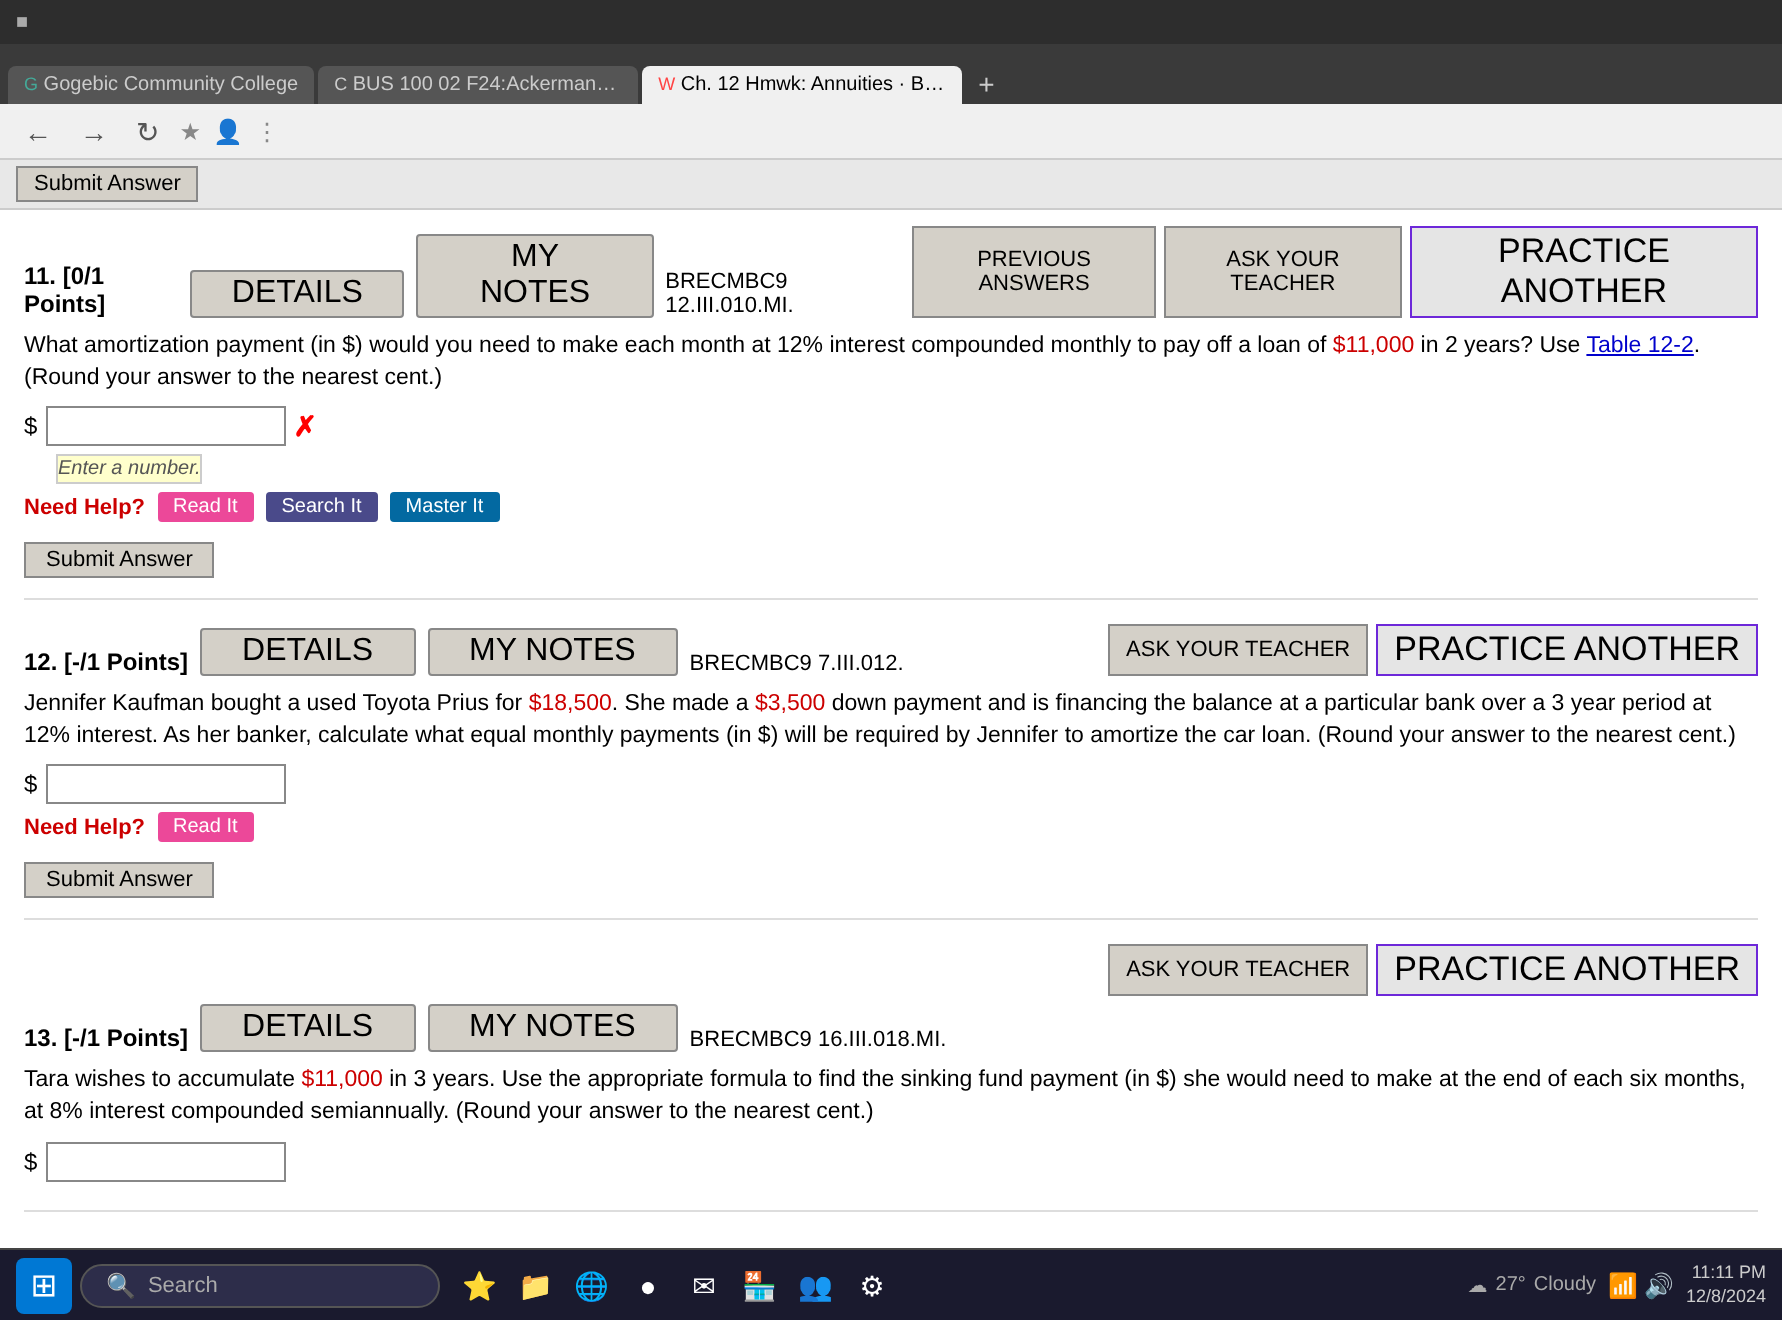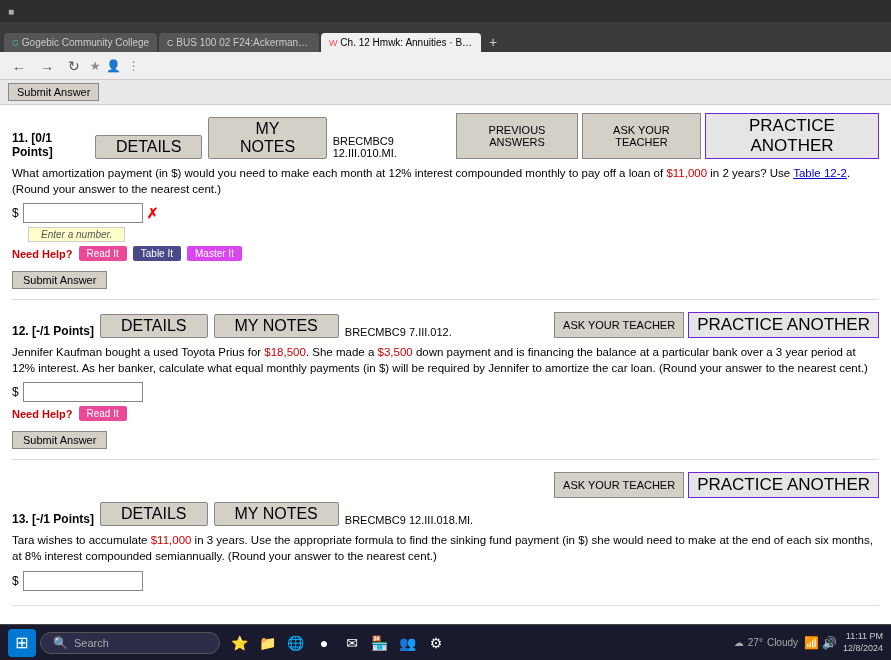--- a/index.html
+++ b/index.html
@@ -205,21 +205,21 @@
       width: 120px;
       height: 20px;
     }
 
     .input-hint {
       font-size: 10px;
       color: #555;
       font-style: italic;
       background: #ffffcc;
       border: 1px solid #ccc;
-      padding: 1px 12px;
+      padding: 1px 0;
     }
 
     .error-x {
       color: red;
       font-size: 14px;
       font-weight: bold;
     }
 
     .need-help-row {
       display: flex;
@@ -248,21 +248,21 @@
       background: #4a4a8a;
       color: white;
       border: none;
       padding: 2px 8px;
       font-size: 10px;
       cursor: pointer;
       border-radius: 2px;
     }
 
     .btn-master-it {
-      background: #d946ef;
+      background: #0369a1;
       color: white;
       border: none;
       padding: 2px 8px;
       font-size: 10px;
       cursor: pointer;
       border-radius: 2px;
     }
 
     .submit-answer-btn {
       background: #d4d0c8;
@@ -425,21 +425,21 @@
         <input class="answer-input" type="text" style="">
         <span class="error-x">✗</span>
       </div>
       <div class="input-row">
         <span style="width:12px;"></span>
         <span class="input-hint">Enter a number.</span>
       </div>
       <div class="need-help-row">
         <span class="need-help-label">Need Help?</span>
         <button class="btn-read-it">Read It</button>
-        <button class="btn-watch-it">Table It</button>
+        <button class="btn-watch-it">Search It</button>
         <button class="btn-master-it">Master It</button>
       </div>
       <button class="submit-answer-btn">Submit Answer</button>
     </div>
 
     <div class="question-block">
       <div class="question-header">
         <span class="points-label">12. [-/1 Points]</span>
         <button class="btn-details">DETAILS</button>
         <button class="btn-my-notes">MY NOTES</button>
@@ -465,21 +465,21 @@
 
     <div class="question-block">
       <div class="q13-right">
         <button class="btn-ask-teacher">ASK YOUR TEACHER</button>
         <button class="btn-practice-another">PRACTICE ANOTHER</button>
       </div>
       <div class="question-header">
         <span class="points-label">13. [-/1 Points]</span>
         <button class="btn-details">DETAILS</button>
         <button class="btn-my-notes">MY NOTES</button>
-        <span class="question-code">BRECMBC9 12.III.018.MI.</span>
+        <span class="question-code">BRECMBC9 16.III.018.MI.</span>
       </div>
       <div class="question-text">
         Tara wishes to accumulate <span class="highlight-red">$11,000</span> in 3 years. Use the appropriate formula to find the sinking fund payment (in $) she would need to make at the end of each six months, at 8% interest compounded semiannually. (Round your answer to the nearest cent.)
       </div>
       <div class="input-row">
         <span class="dollar-sign">$</span>
         <input class="answer-input" type="text" style="">
       </div>
     </div>
 

